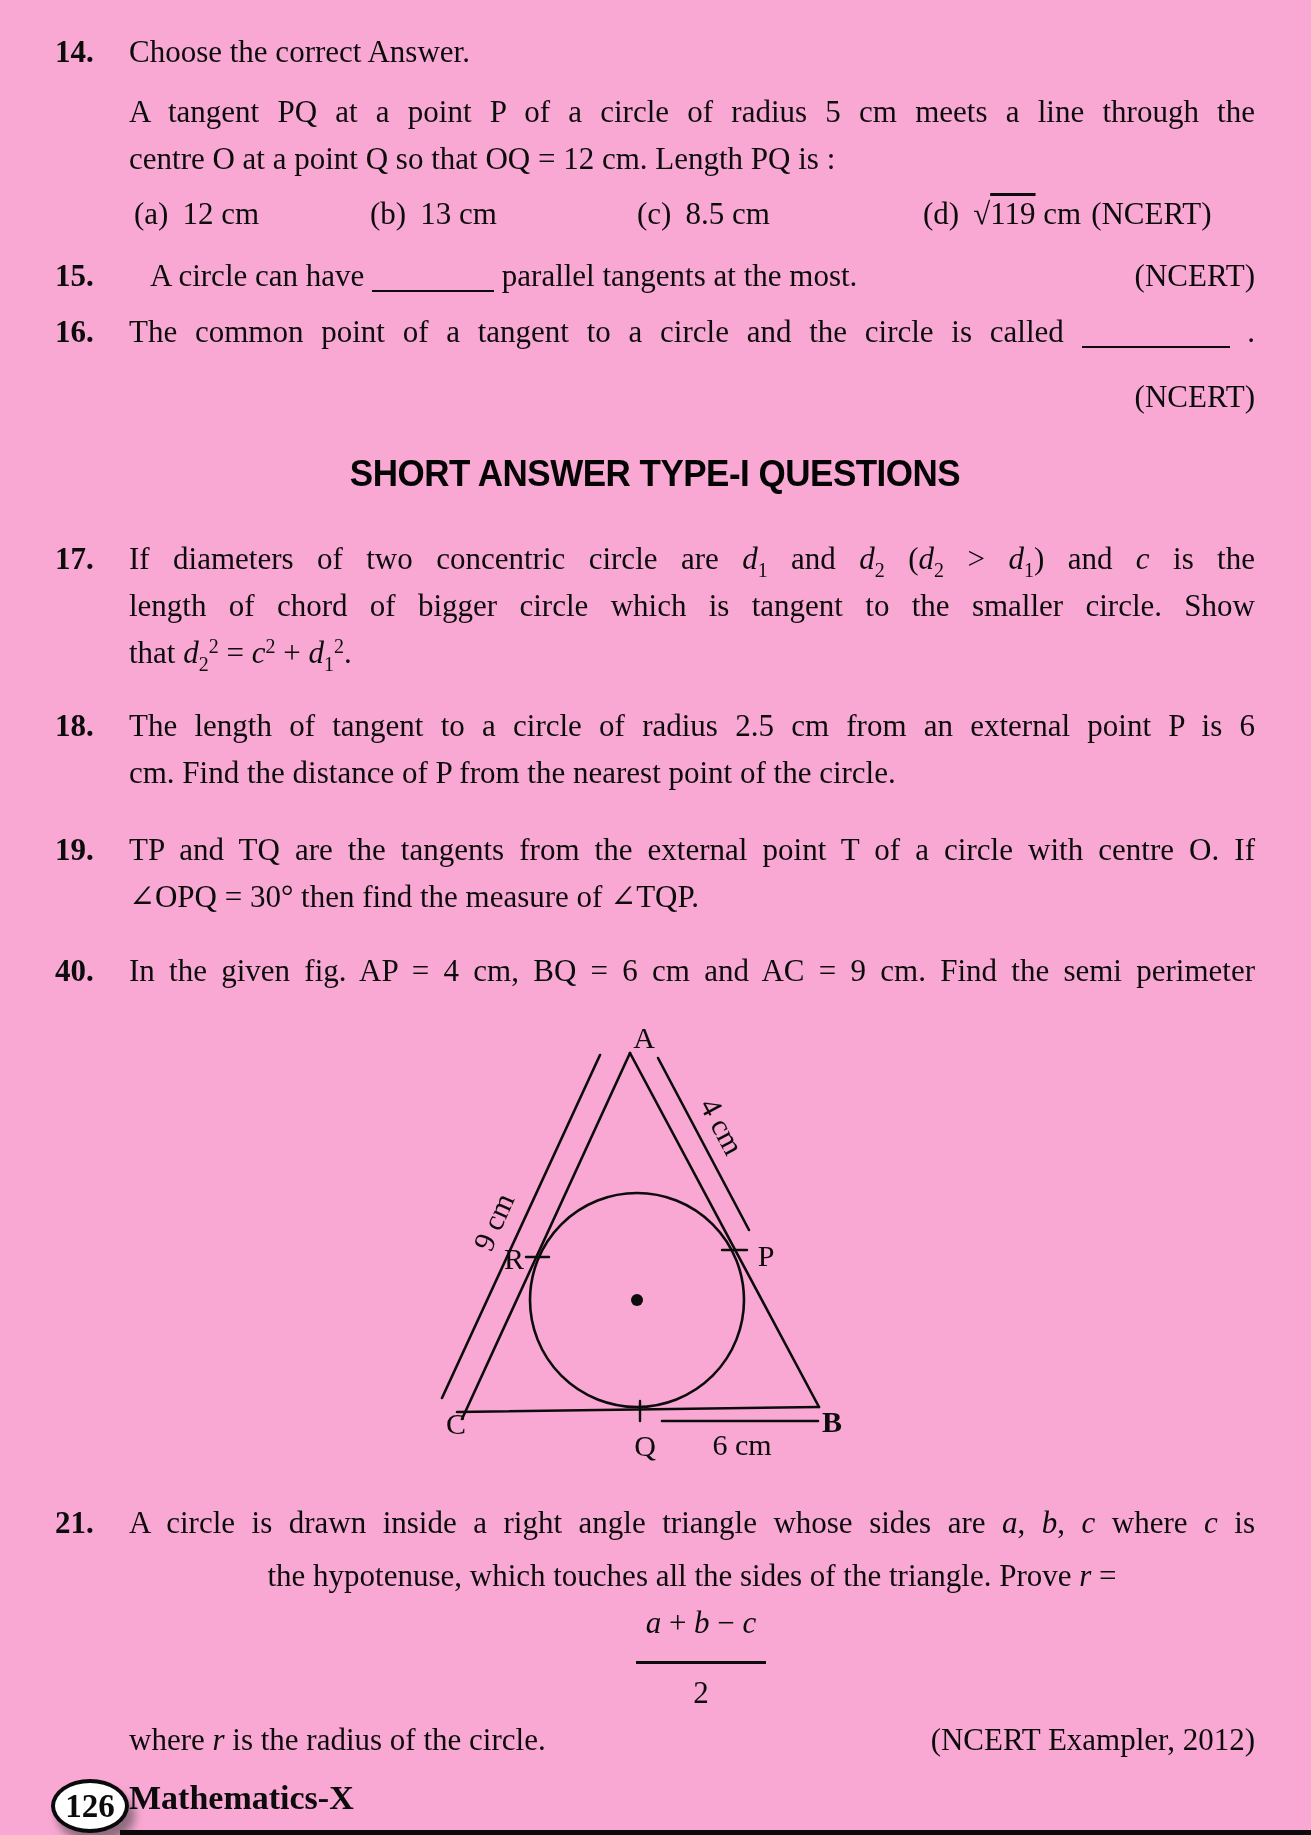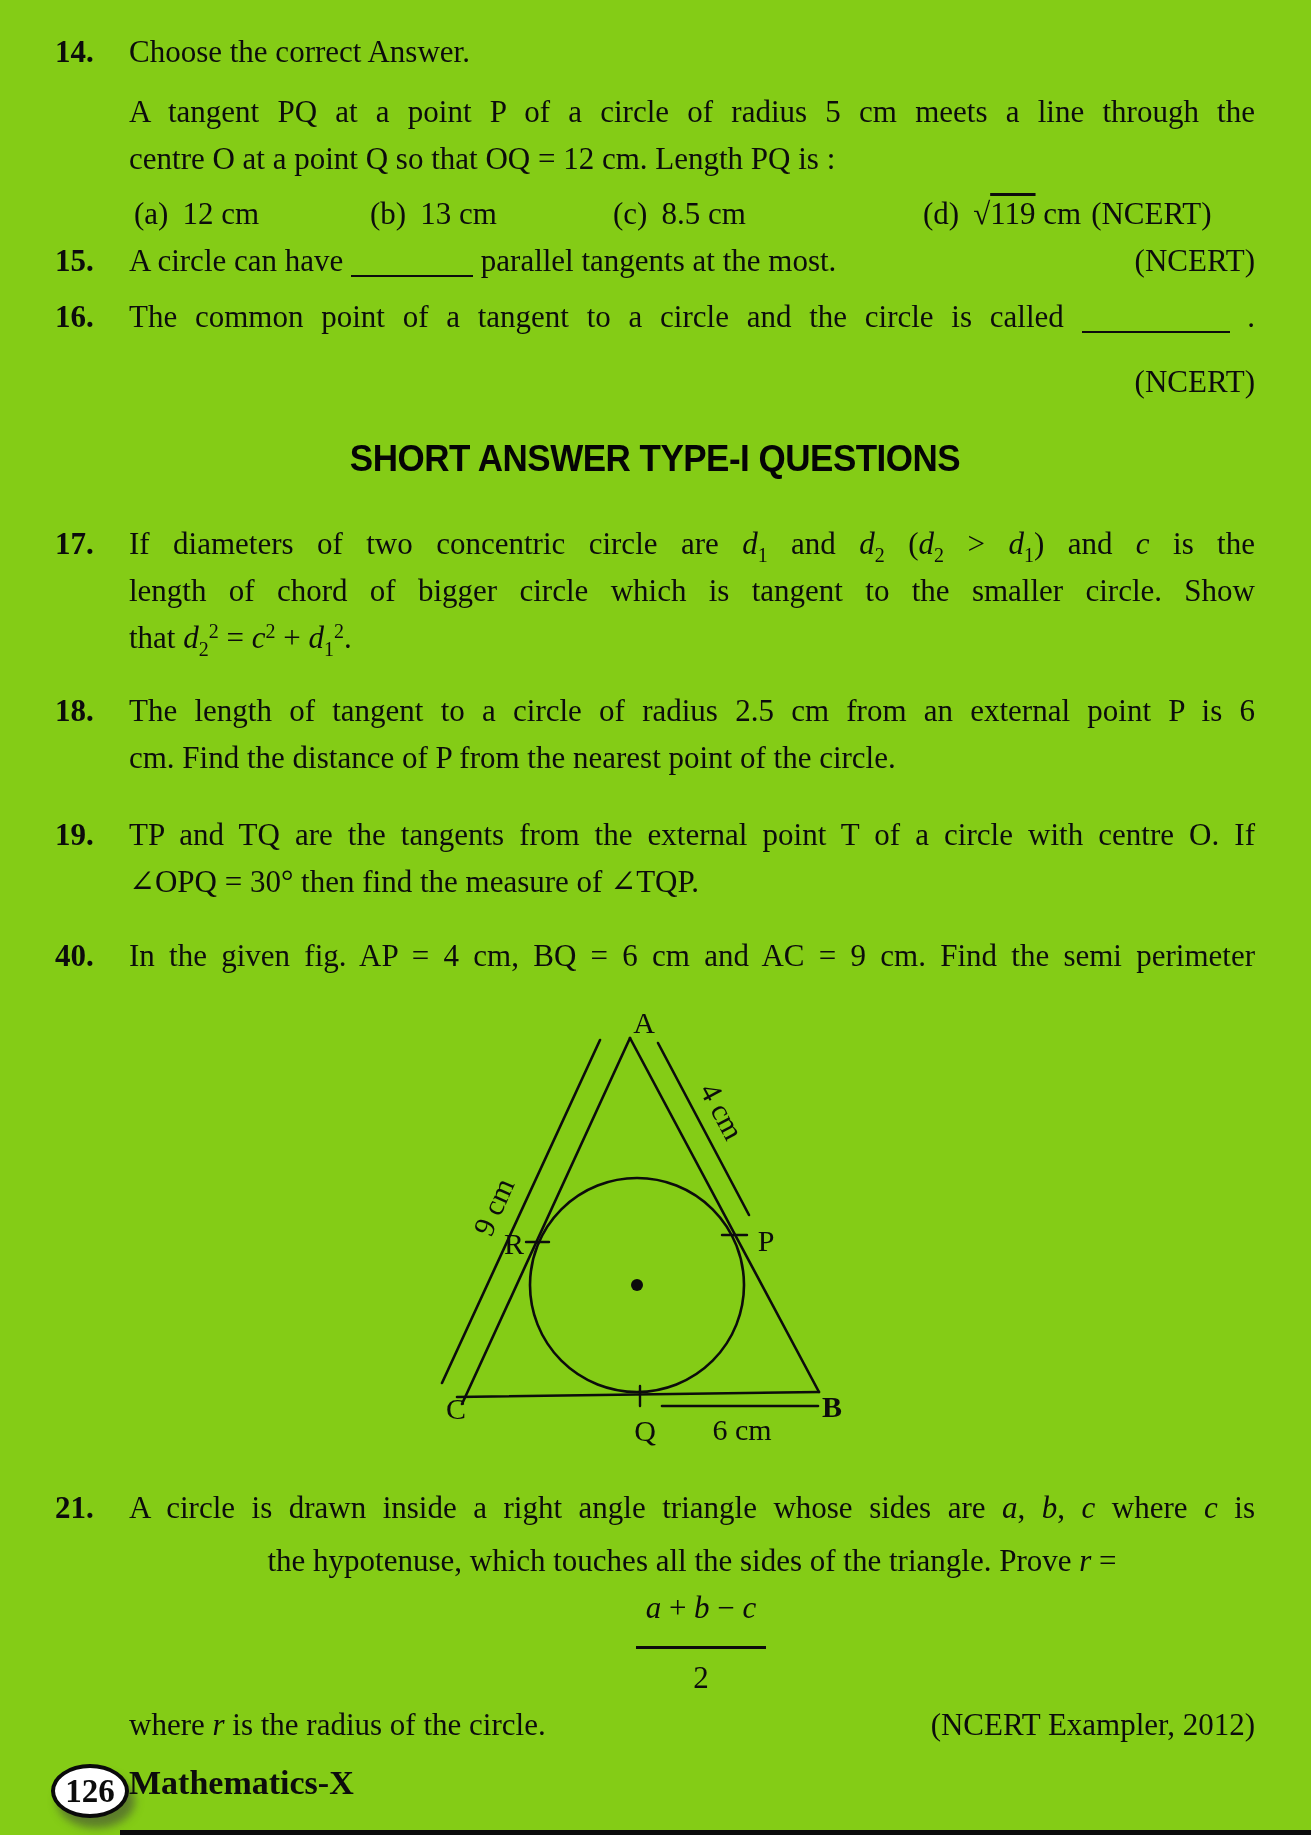--- a/index.html
+++ b/index.html
@@ -1,19 +1,19 @@
 <!DOCTYPE html>
 <html><head>
 <meta charset="utf-8">
 <style>
   html,body{margin:0;padding:0;background:#ffffff;}
   .page{
     position:relative;
     width:1311px;height:1835px;
-    background:#84cc16;
+    background:#f9a8d4;
     font-family:"Liberation Serif","DejaVu Serif",serif;
     color:#0c0c0c;
     overflow:hidden;
     box-sizing:border-box;
     padding:28px 56px 0 55px;
   }
   .q{display:flex;}
   .qnum{flex:0 0 74px;font-weight:bold;font-size:31px;line-height:47px;}
   .qbody{flex:1 1 auto;font-size:31px;line-height:47px;}
   .line{line-height:47px;}
@@ -53,21 +53,21 @@
     width:70px;height:46px;
     border:4.5px solid #0a0a0a;border-radius:50%;
     background:#fff;
     display:flex;align-items:center;justify-content:center;
     font-weight:bold;font-size:33px;
     box-shadow:6px 10px 8px rgba(60,60,60,0.55);
   }
   .booktitle{font-weight:bold;font-size:34px;line-height:38px;margin-right:-6px;}
   .bottom-strip{position:absolute;left:120px;right:0;bottom:0;height:5px;background:#0b0b0b;}
   .mt13{margin-top:13px;}
-  .mt15{}
+  .mt15{margin-top:15px;gap:21px;}
   .mt9{margin-top:9px;}
   .mt18{margin-top:18px;}
   .mt39{margin-top:39px;}
   .mt26{margin-top:26px;}
   .mt30{margin-top:30px;}
   .mt27{margin-top:27px;}
   .mt21{margin-top:21px;}
 </style>
 </head>
 <body>
@@ -81,21 +81,21 @@
     </div>
   </div>
   <div class="q mt13">
     <div class="qnum"></div>
     <div class="qbody">
       <div class="line jl">A tangent PQ at a point P of a circle of radius 5 cm meets a line through the</div>
       <div class="line">centre O at a point Q so that OQ = 12 cm. Length PQ is :</div>
       <div class="opts">
         <span class="opt" style="left:5px"><span class="olabel">(a)</span><span>12 cm</span></span>
         <span class="opt" style="left:241px"><span class="olabel">(b)</span><span>13 cm</span></span>
-        <span class="opt" style="left:484px"><span class="olabel">(c)</span><span>8.5 cm</span></span>
+        <span class="opt" style="left:508px"><span class="olabel">(c)</span><span>8.5 cm</span></span>
         <span class="opt" style="left:794px"><span class="olabel">(d)</span><span>√<span class="rad">119</span> cm</span><span class="opt-src">(NCERT)</span></span>
       </div>
     </div>
   </div>
 
   <div class="q mt15">
     <div class="qnum">15.</div>
     <div class="qbody">
       <div class="line flexline">
         <span><span>A circle can have</span>&nbsp;<span class="blank" style="width:122px"></span>&nbsp;<span>parallel tangents at the most.</span></span>

